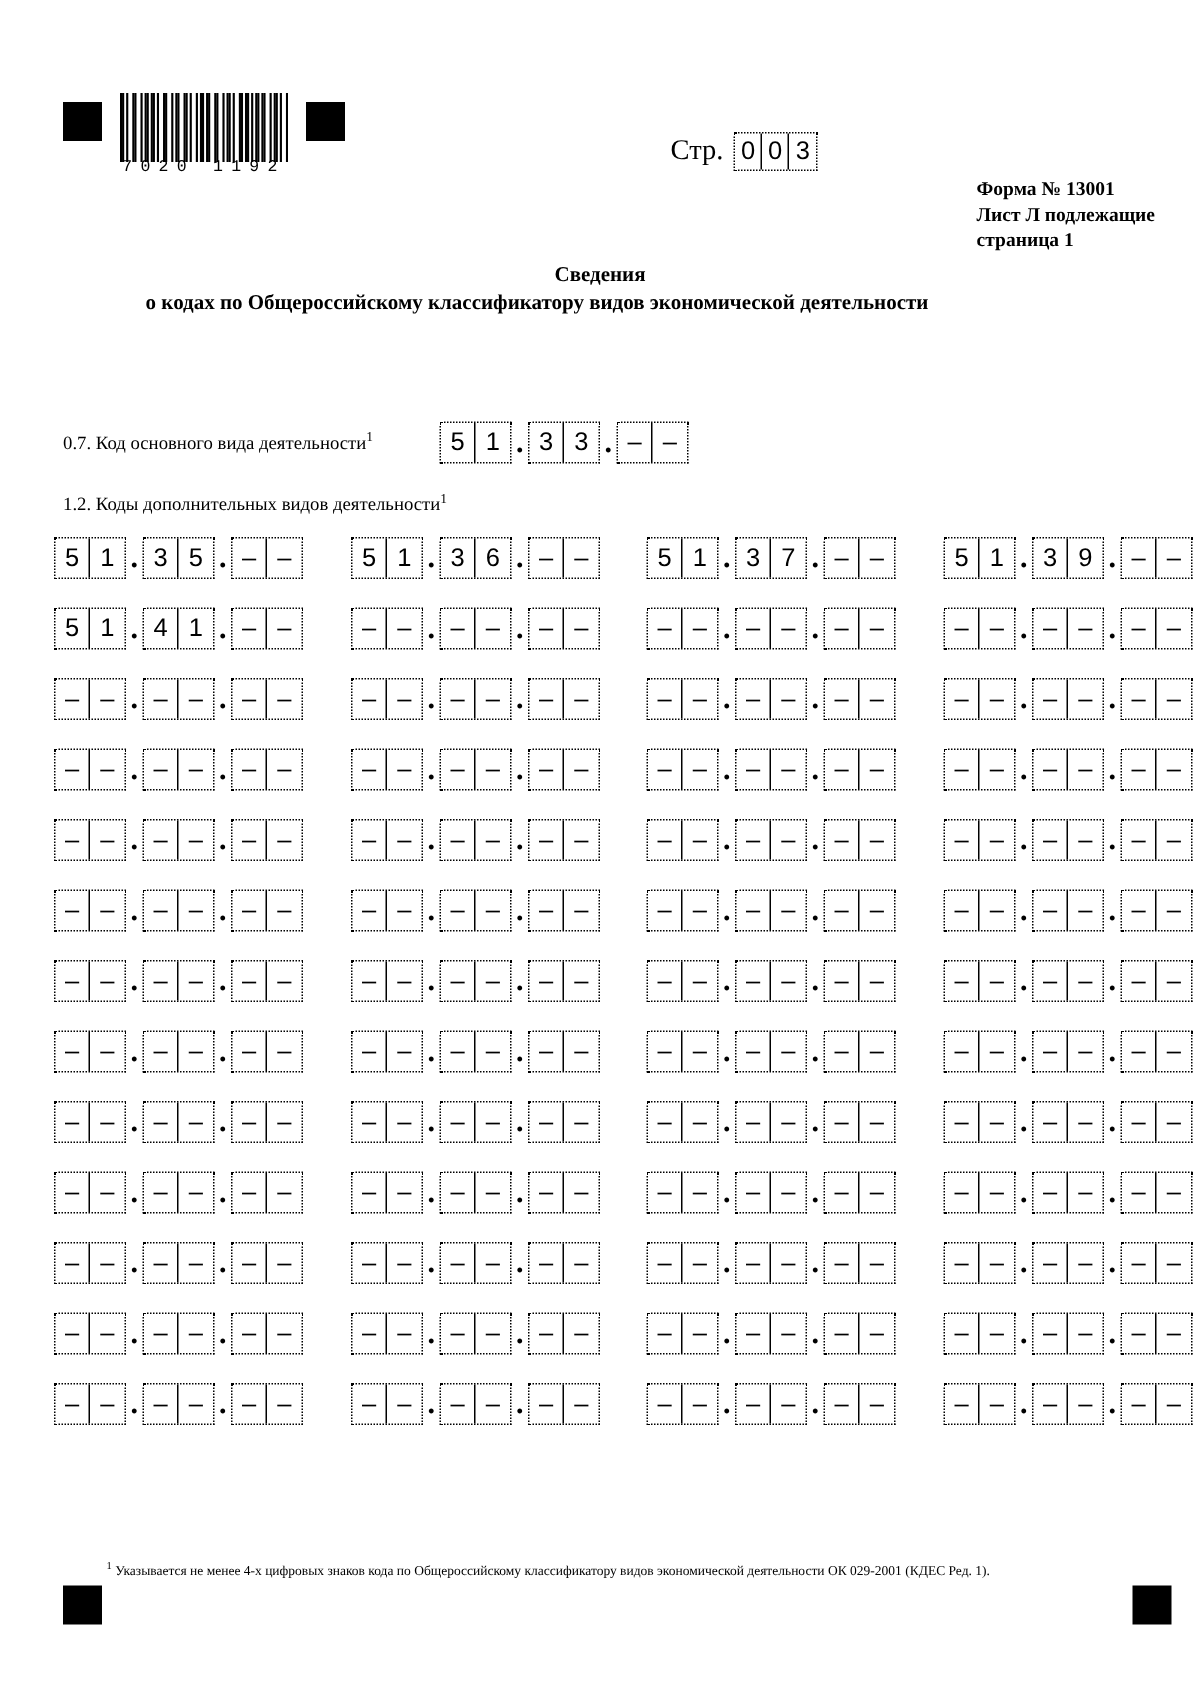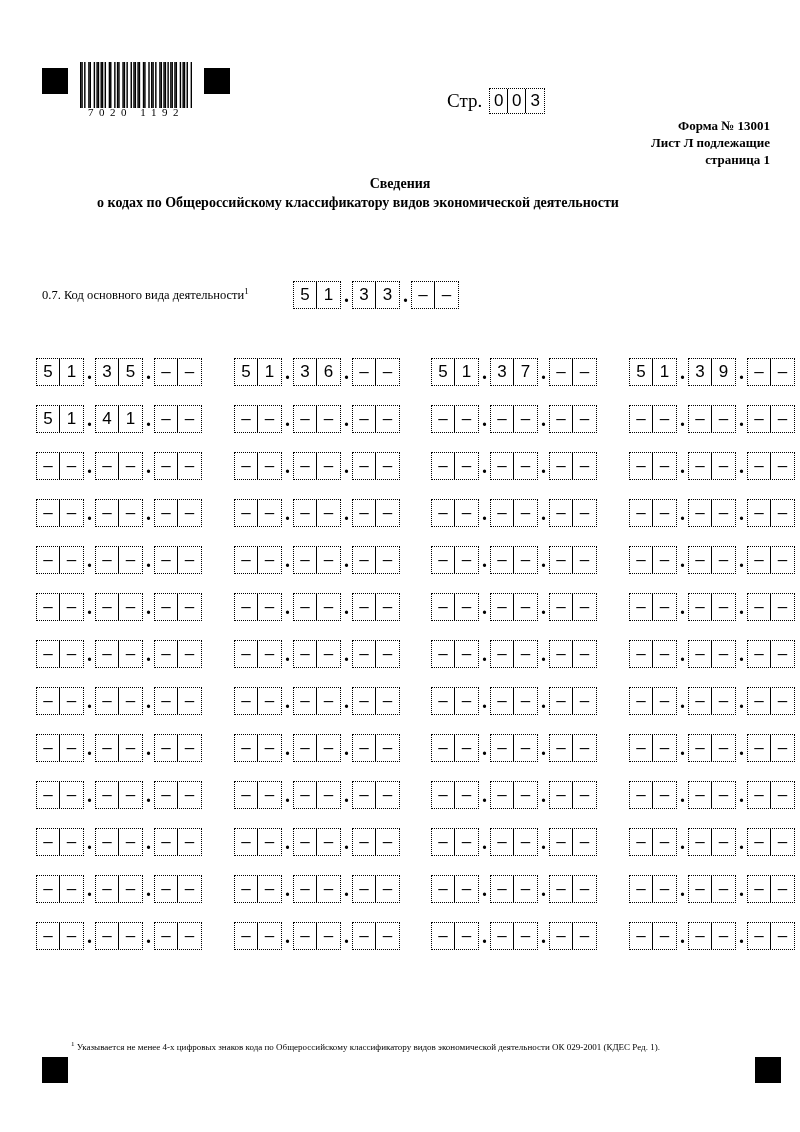--- a/index.html
+++ b/index.html
@@ -47,21 +47,21 @@
     position: absolute;
     left: 0; top: 0;
     width: 112px;
     height: 46px;
   }
   .barcode-digits {
     position: absolute;
     left: 0;
     top: 44px;
     width: 112px;
-    font-family: Liberation Serif, serif;
+    font-family: Liberation Mono, monospace;
     font-size: 11px;
     letter-spacing: 5.5px;
     text-align: center;
     white-space: pre;
   }
 
   
   .page-num-row {
     position: absolute;
     left: 447px;
@@ -88,21 +88,20 @@
     border-right: 1px solid #000;
     box-sizing: border-box;
   }
   .cellbox .cell:last-child { border-right: none; }
 
   
   .form-meta {
     position: absolute;
     right: 30px;
     top: 117px;
-    text-align: right;
     font-weight: bold;
     font-size: 13px;
     line-height: 17px;
   }
 
   
   .title-main {
     position: absolute;
     left: 0;
     top: 176px;
@@ -300,20 +299,23 @@
         <span class="pcell">3</span>
         <span class="pcell">3</span>
       </span>
       <span class="code-dot">.</span>
       <span class="pairbox">
         <span class="pcell">–</span>
         <span class="pcell">–</span>
       </span>
     </div>
 
+  <div class="line-12">
+    <span>1.2. Коды дополнительных видов деятельности</span><span class="fn-ref">1</span>
+  </div>
 
   <div class="codes-grid" id="codes-grid">
       <div class="grid-cellgroup code-group" style="left: 36px; top: 358px;">
         <span class="pairbox">
           <span class="pcell">5</span>
           <span class="pcell">1</span>
         </span>
         <span class="code-dot">.</span>
         <span class="pairbox">
           <span class="pcell">3</span>

